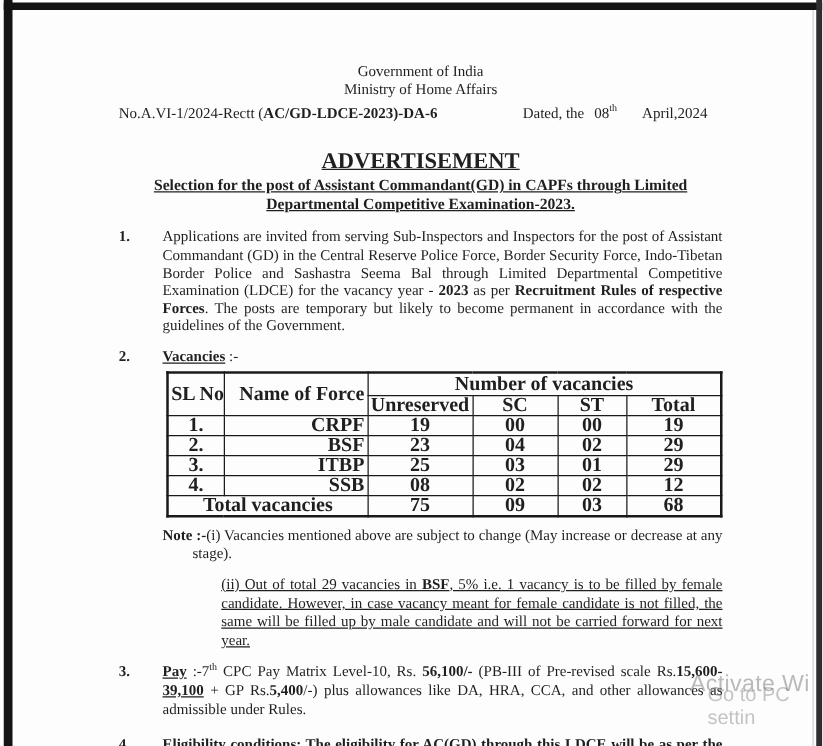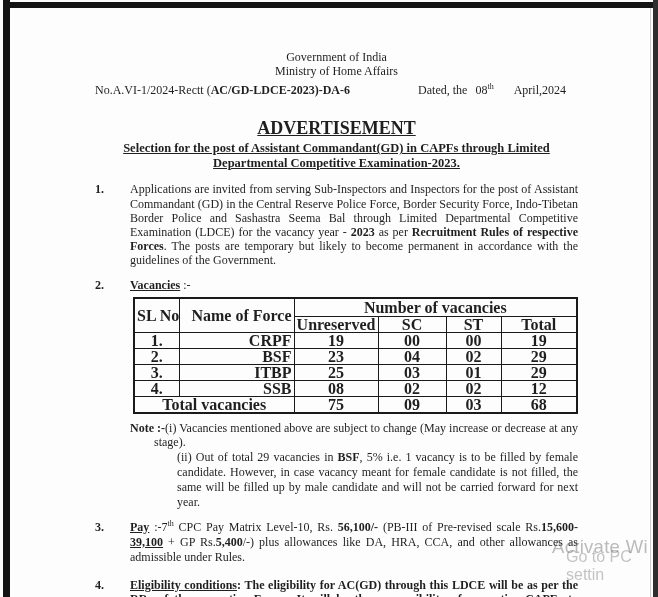--- a/index.html
+++ b/index.html
@@ -34,21 +34,21 @@
   table.vac{border-collapse:collapse;margin:5px 0 0 38px;table-layout:fixed;width:443px;
             font-weight:bold;font-size:16px;}
   table.vac td,table.vac th{border:1px solid #1a1a1a;padding:1px 2px;line-height:13px;
             text-align:center;font-weight:bold;overflow:hidden;white-space:nowrap;}
   table.vac{border:2px solid #1a1a1a;}
   table.vac .force{text-align:right;padding-left:10px;}
   table.vac .grp{height:15px;}
 
   .note{margin:7px 0 0 35px;width:448px;}
   .note-i{text-align:justify;padding-left:24px;text-indent:-24px;line-height:14.5px;}
-  .note-ii{margin-left:47px;width:401px;text-align:justify;line-height:15.2px;margin-top:0;}
+  .note-ii{margin-left:47px;width:401px;text-align:justify;line-height:15.2px;margin-top:10px;text-decoration:underline;}
 
   .p3{margin-top:9px;}
   .p4{margin-top:13px;}
   .p4 .body{font-weight:bold;line-height:14.8px;}
   .p3 .body{line-height:15px;}
 
   .wm{position:absolute;z-index:3;font-family:"Liberation Sans","DejaVu Sans",sans-serif;}
   .wm1{left:552px;top:524px;font-size:18.5px;color:rgba(105,105,105,0.45);letter-spacing:0.3px;}
   .wm2{left:566px;top:548px;font-size:16px;color:rgba(115,115,115,0.42);}
 </style>

